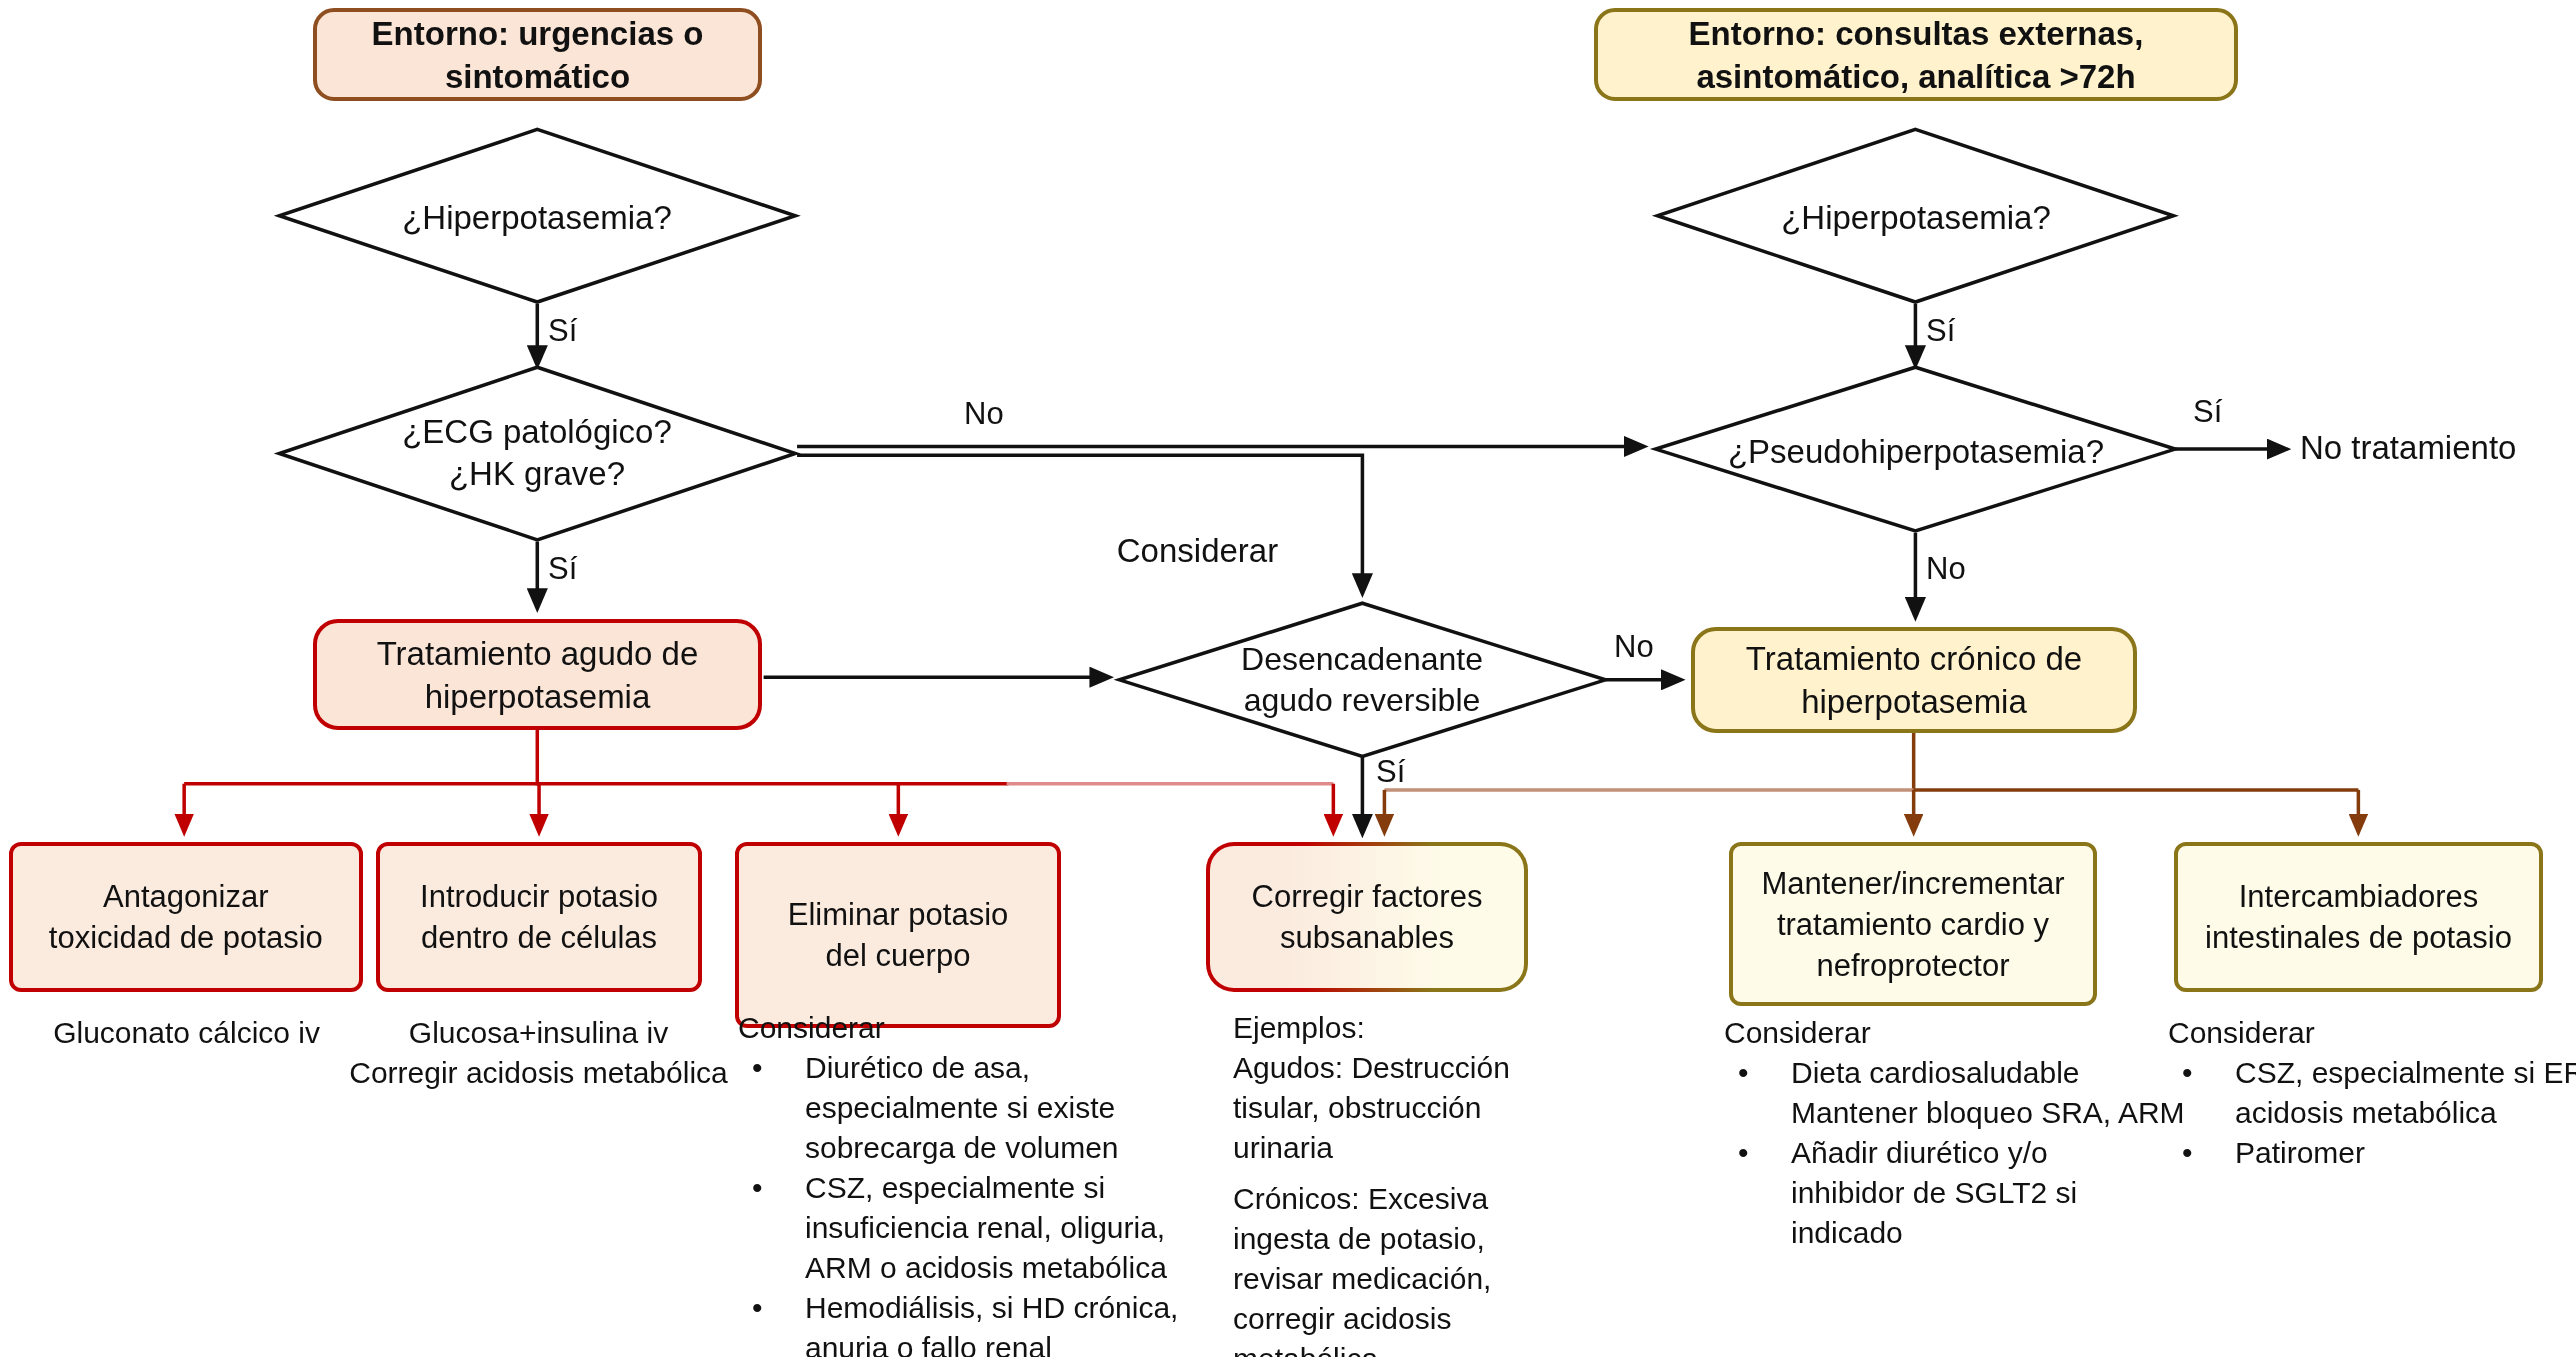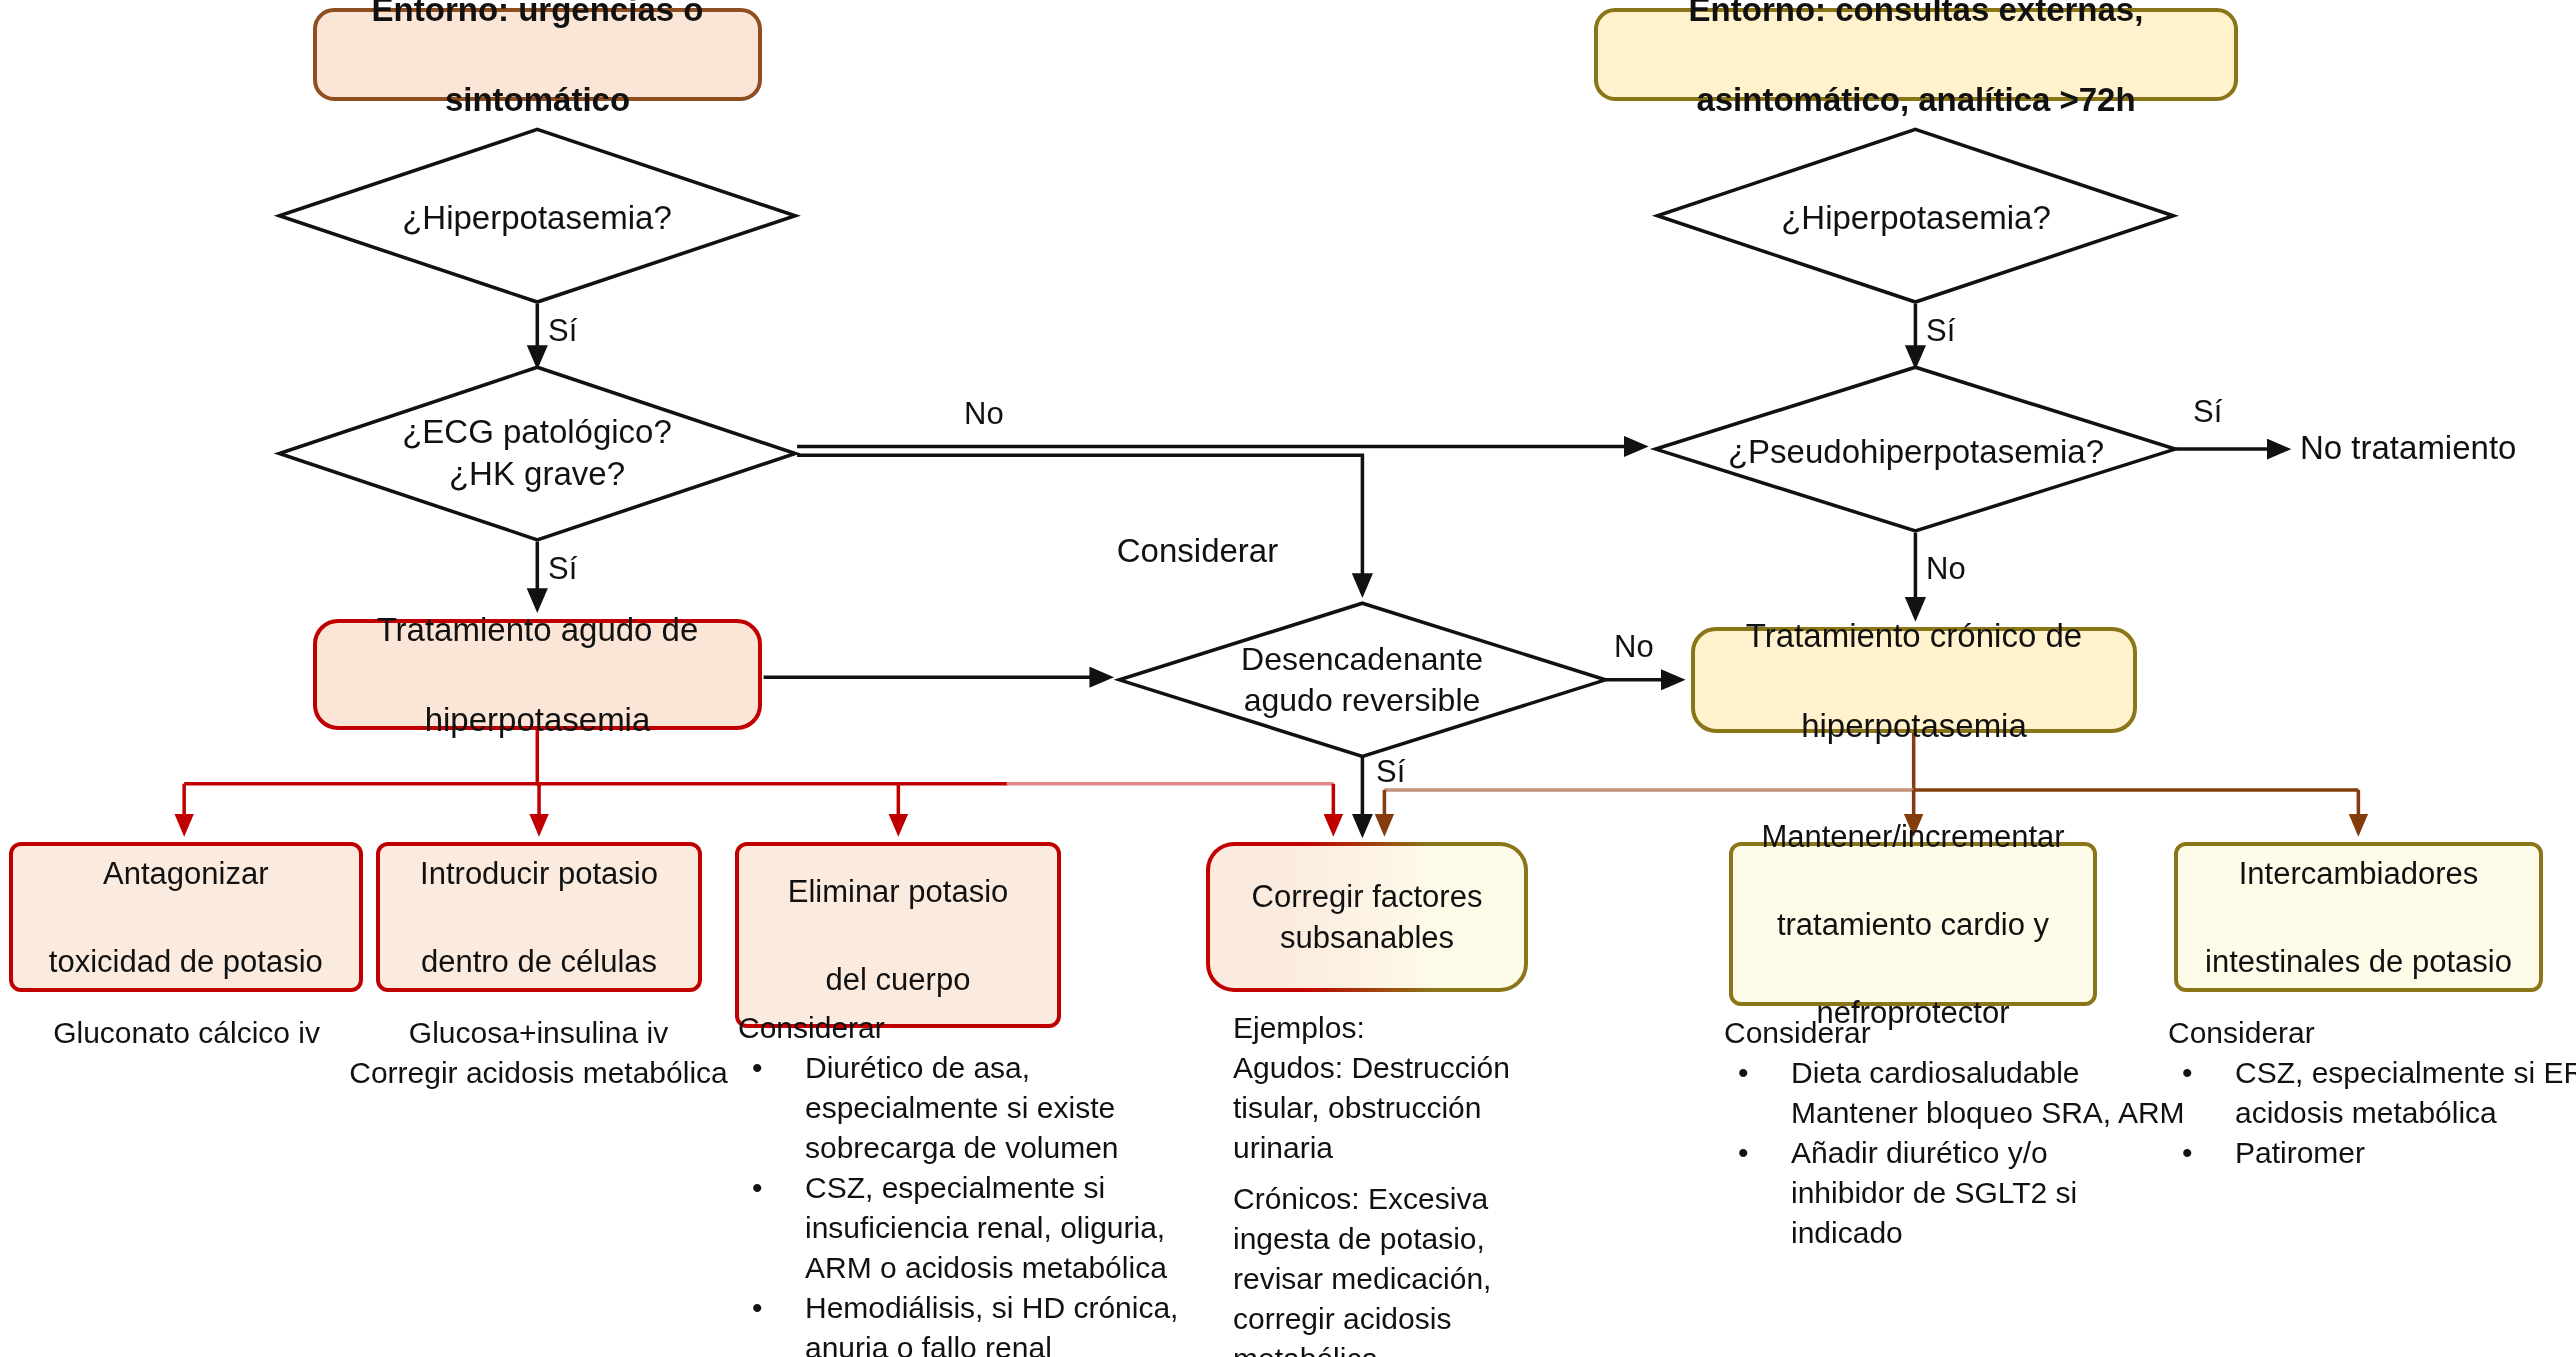--- a/index.html
+++ b/index.html
@@ -1,21 +1,21 @@
 <!DOCTYPE html>
 <html style="font-size:14px"><head>
 <meta charset="utf-8">
 <style>
   html,body{margin:0;padding:0;background:#fff;}
   #canvas{position:relative;width:2576px;height:1357px;background:#fff;overflow:hidden;
           font-family:"Liberation Sans",sans-serif;color:#111;}
   #wires{position:absolute;left:0;top:0;width:2576px;height:1357px;}
   .box{position:absolute;box-sizing:border-box;display:flex;flex-direction:column;
        justify-content:center;align-items:center;text-align:center;
-       font-size:31px;line-height:41px;gap:47px;}
+       font-size:31px;line-height:41px;}
   .rounded{border-radius:12px;}
   .hdr{font-weight:bold;font-size:33px;line-height:43px;border-radius:21px;}
   .peach{background:#FBE5D6;border:4.4px solid #8F4E20;}
   .redbox{background:#FBE5D6;border:4.4px solid #C00000;border-radius:25px;font-size:33px;line-height:43px;}
   .redleaf{background:#FBEBDF;border:4.4px solid #C00000;}
   .yellow{background:#FFF2CC;border:4.4px solid #8A7519;border-radius:25px;font-size:33px;line-height:43px;}
   .yellowleaf{background:#FEFBE9;border:4.4px solid #8A7519;}
   .gradborder{position:absolute;box-sizing:border-box;border-radius:28px;padding:4.4px;
               background:linear-gradient(90deg,#C00000 30%,#8A7519 70%);}
   .gradfill{width:100%;height:100%;border-radius:24px;

